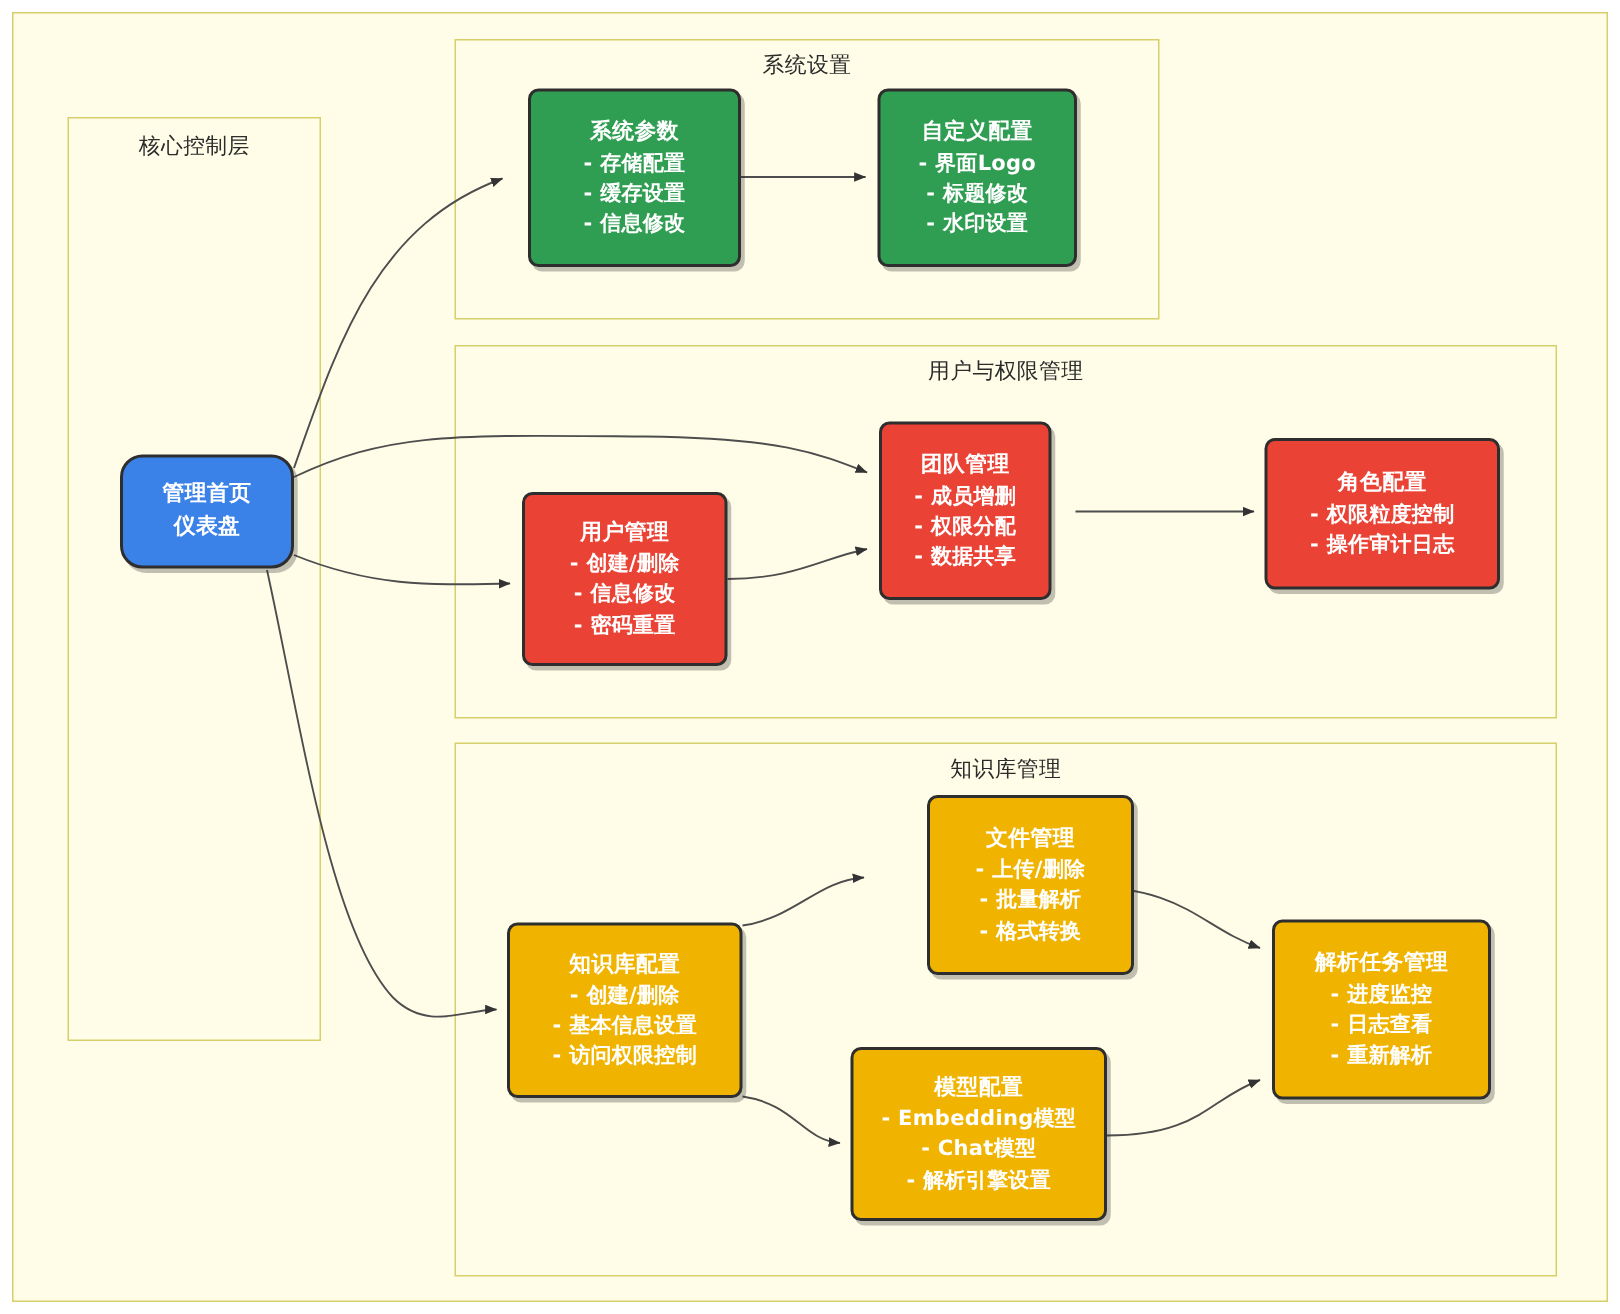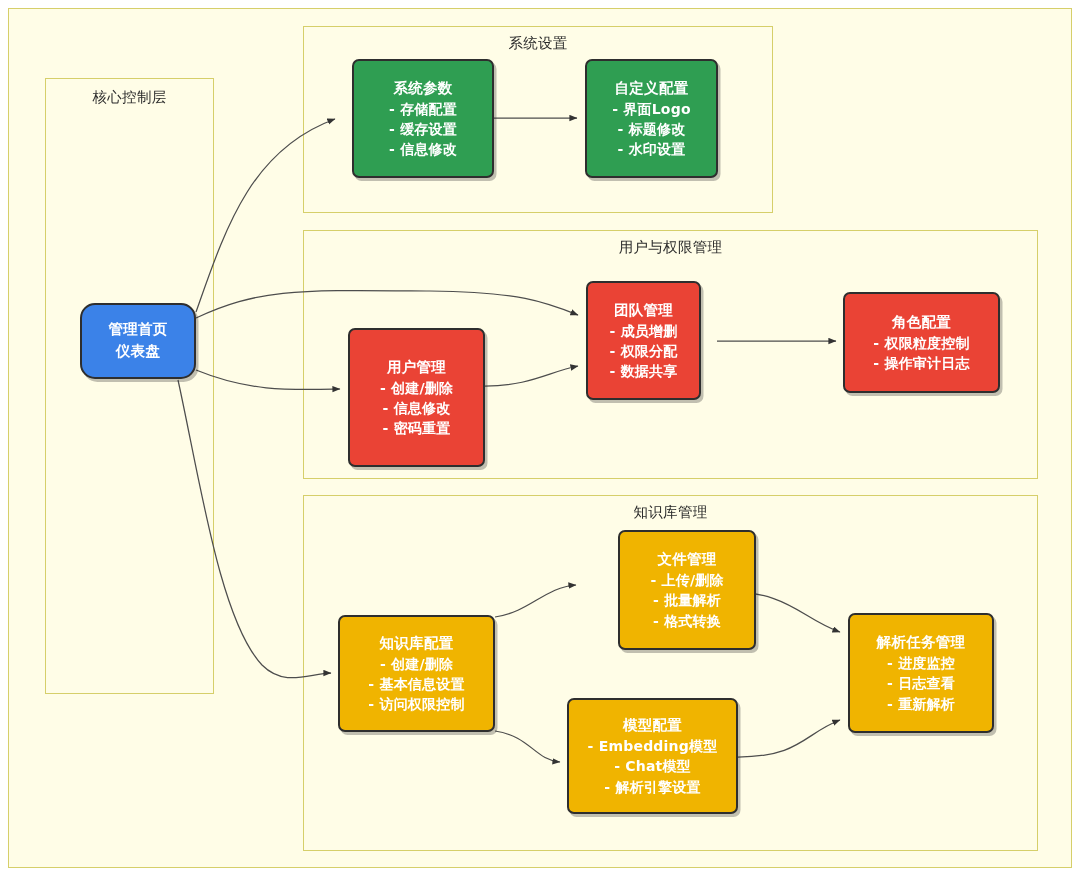--- a/index.html
+++ b/index.html
@@ -143,21 +143,21 @@
     <div class="sub">- 信息修改</div>
   </div>
 
   <div class="node green" style="left:585px;top:59px;width:133px;height:119px;">
     <div class="title">自定义配置</div>
     <div class="sub">- 界面Logo</div>
     <div class="sub">- 标题修改</div>
     <div class="sub">- 水印设置</div>
   </div>
 
-  <div class="node red" style="left:348px;top:328px;width:137px;height:139px;">
+  <div class="node red" style="left:348px;top:328px;width:137px;height:116px;">
     <div class="title">用户管理</div>
     <div class="sub">- 创建/删除</div>
     <div class="sub">- 信息修改</div>
     <div class="sub">- 密码重置</div>
   </div>
 
   <div class="node red" style="left:586px;top:281px;width:115px;height:119px;">
     <div class="title">团队管理</div>
     <div class="sub">- 成员增删</div>
     <div class="sub">- 权限分配</div>

